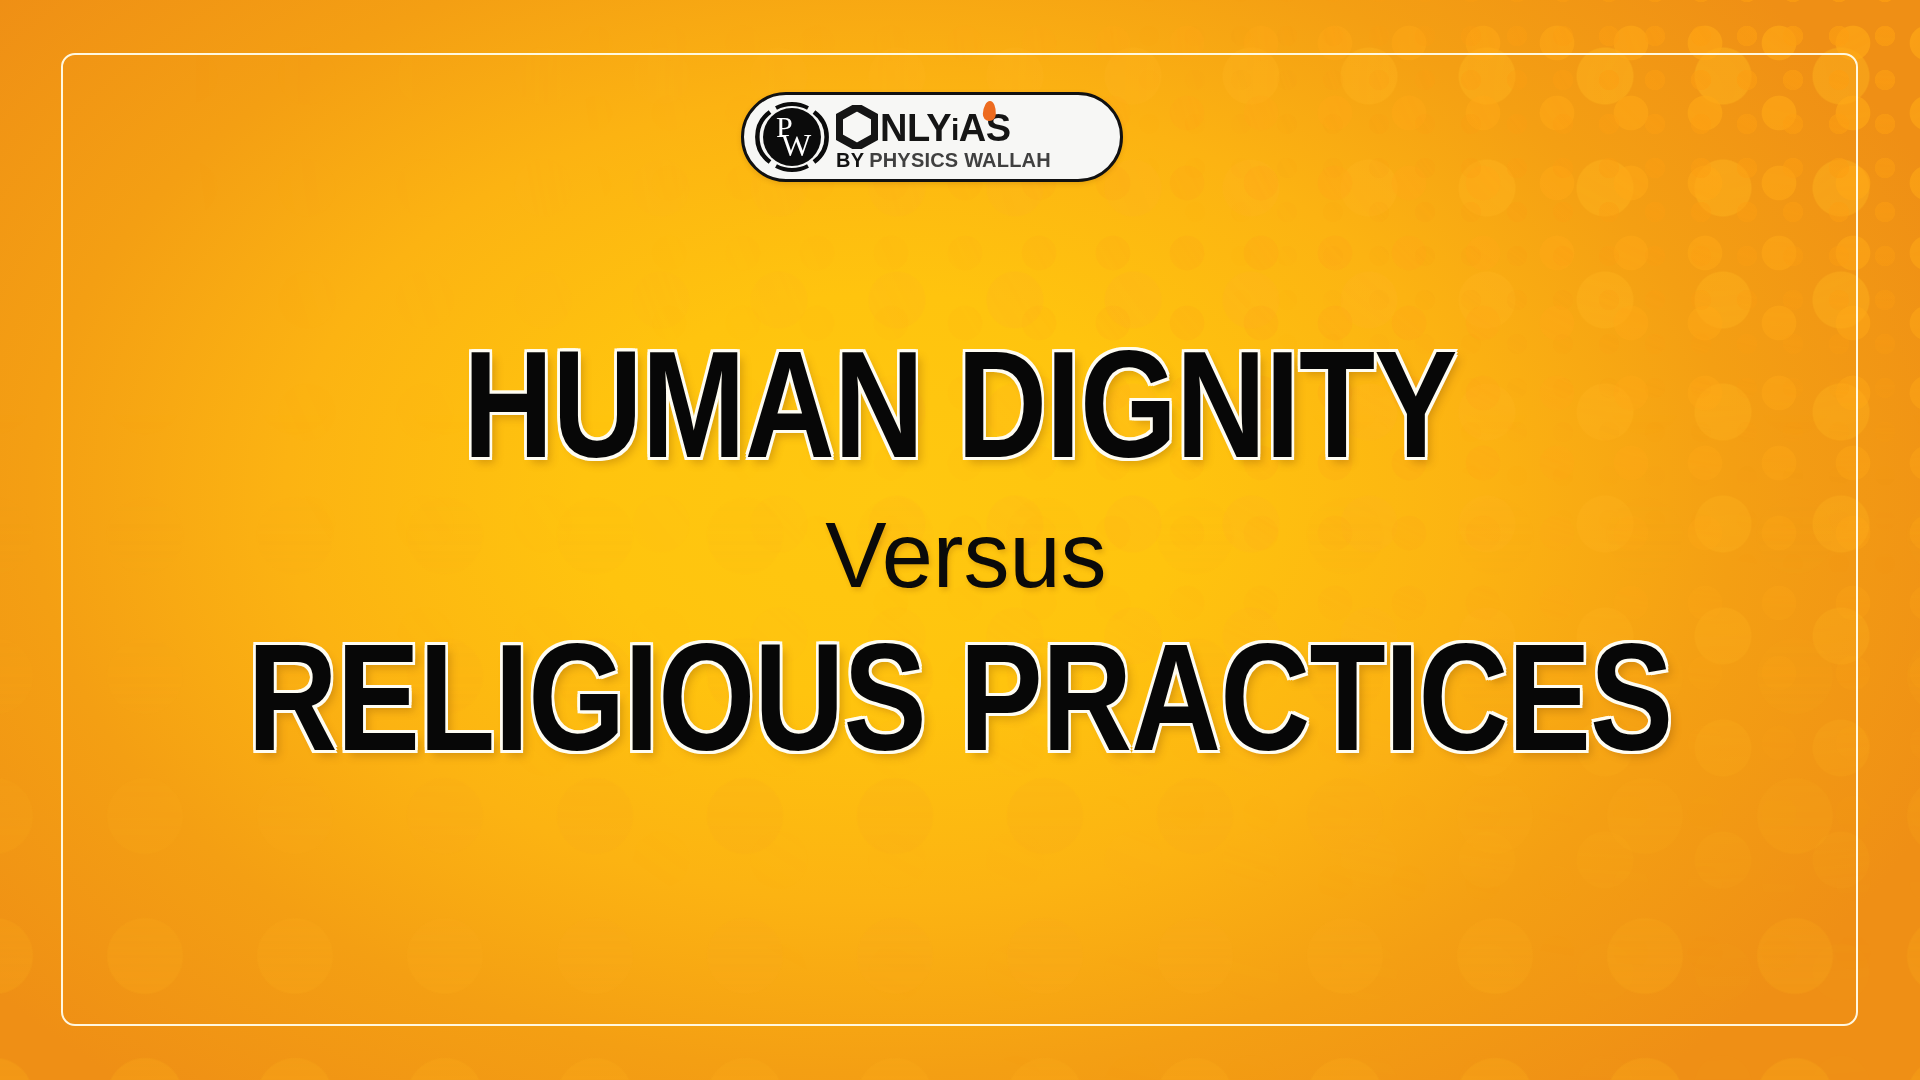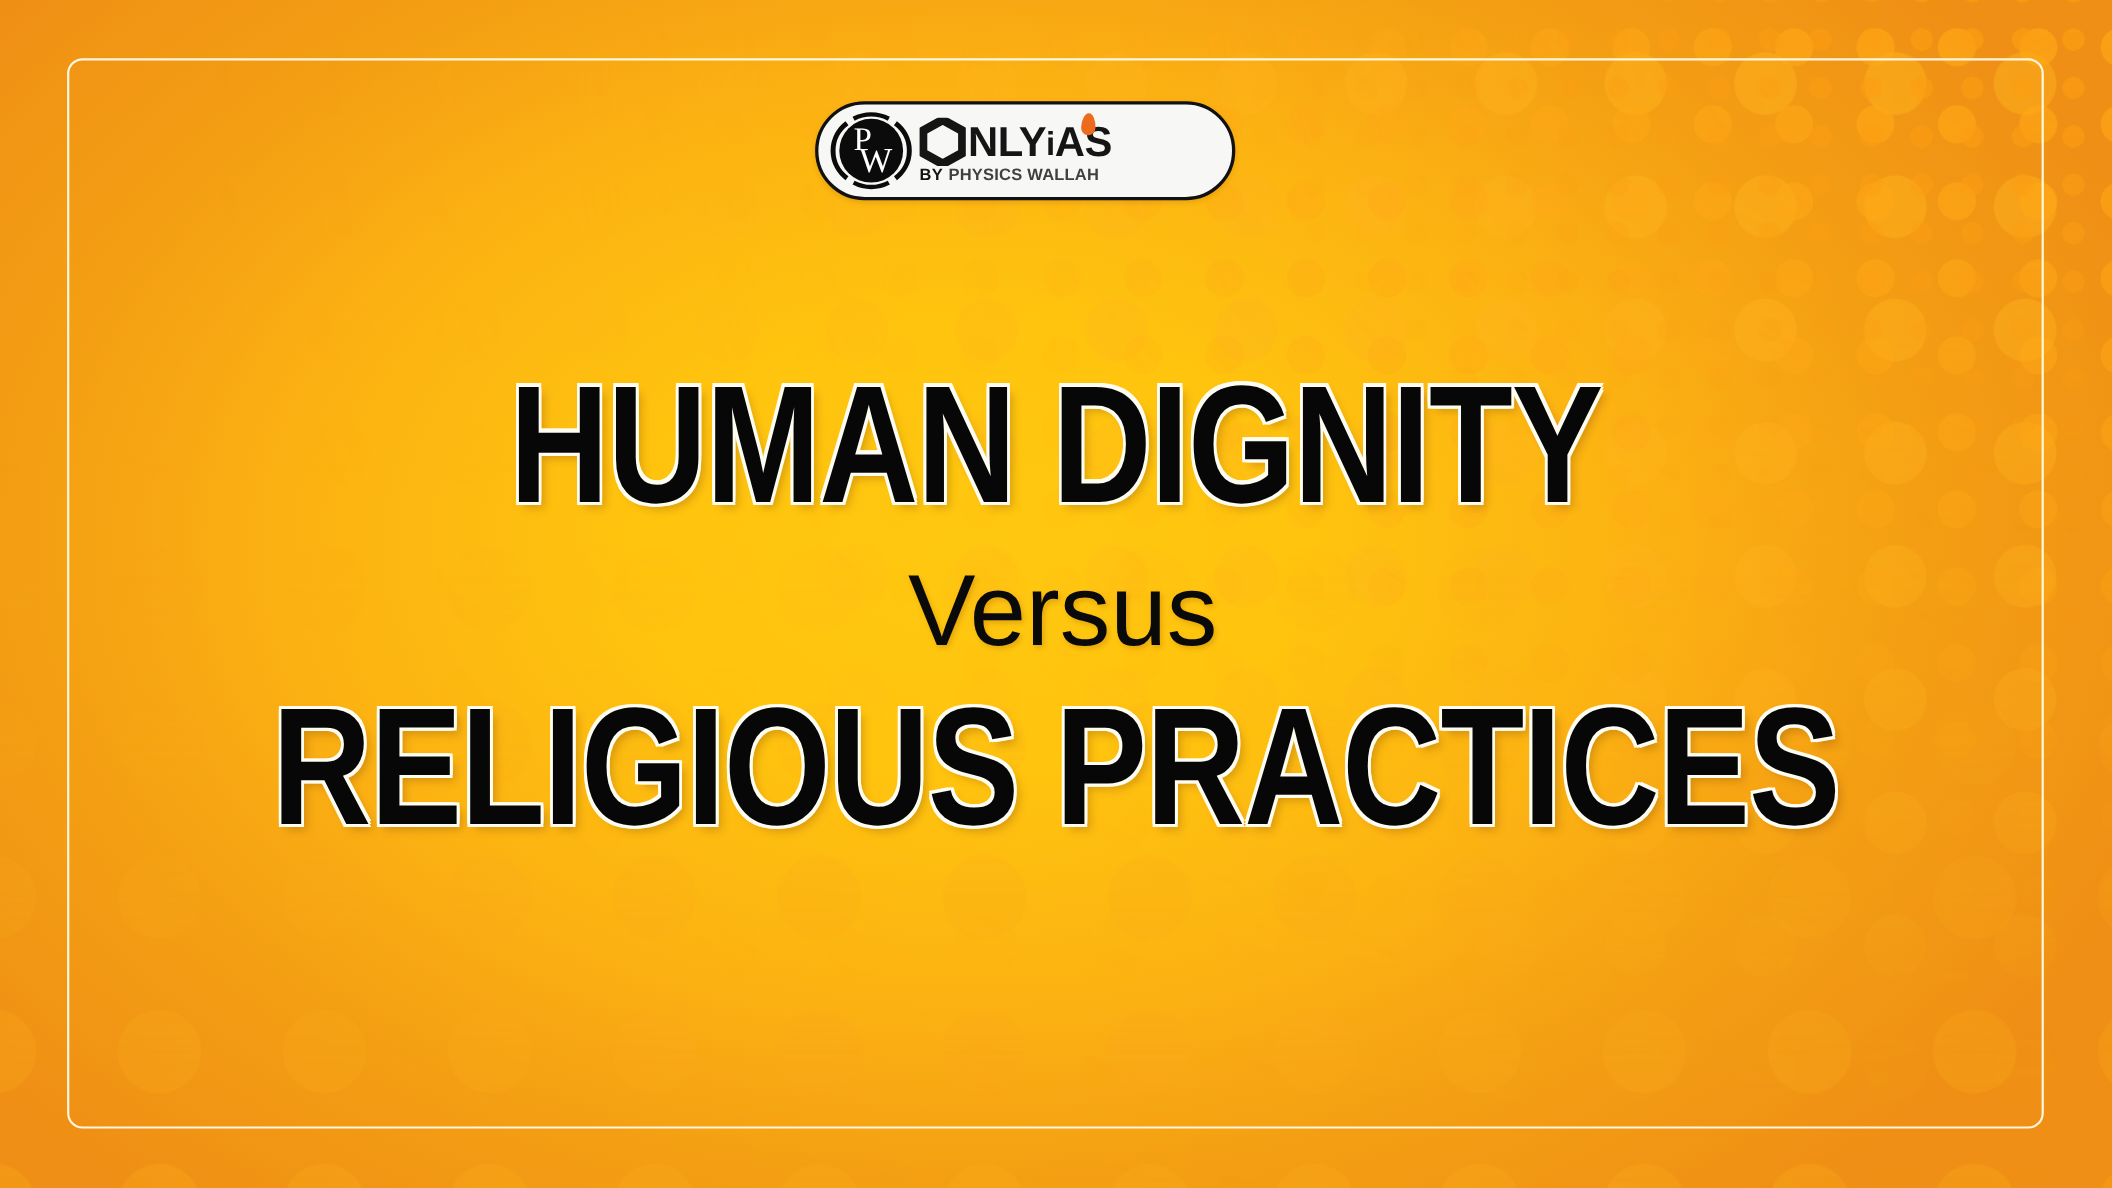--- a/index.html
+++ b/index.html
@@ -159,21 +159,21 @@
     border-radius:50% 50% 48% 48% / 66% 66% 34% 34%;
     transform:rotate(3deg);
   }
   .wm-sub {
     display:flex;
     align-items:baseline;
     gap:5px;
     margin-top:1px;
     font-family:"Liberation Sans", sans-serif;
     font-weight:bold;
-    font-size:15px;
+    font-size:20px;
     letter-spacing:0.2px;
     line-height:1;
   }
   .wm-sub .by { color:#131313; }
   .wm-sub .pwname { color:#404040; }
 
   
   .headline {
     position:absolute;
     left:0; right:0;

